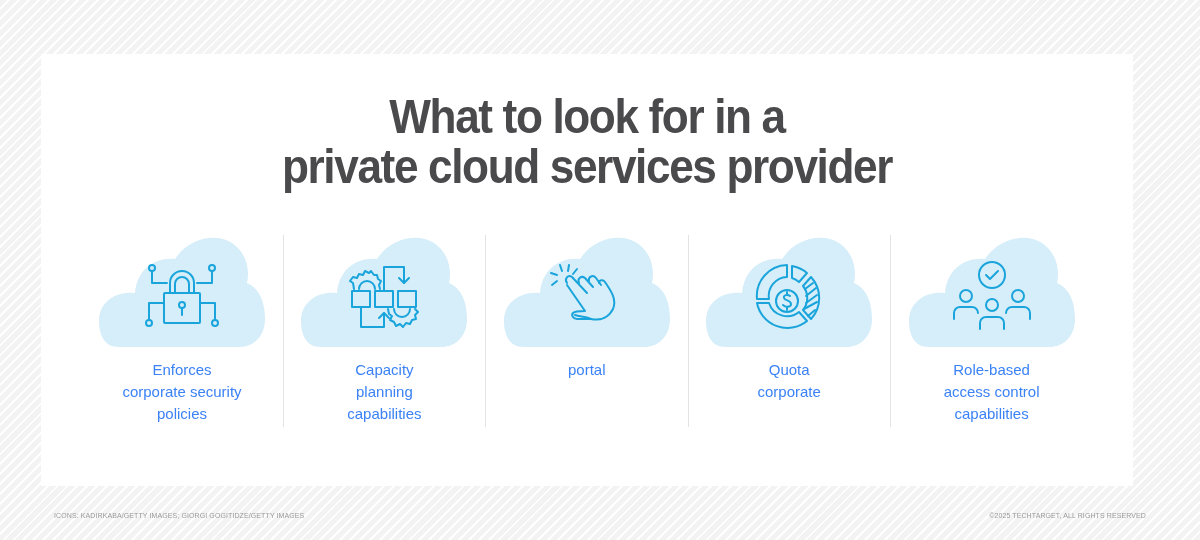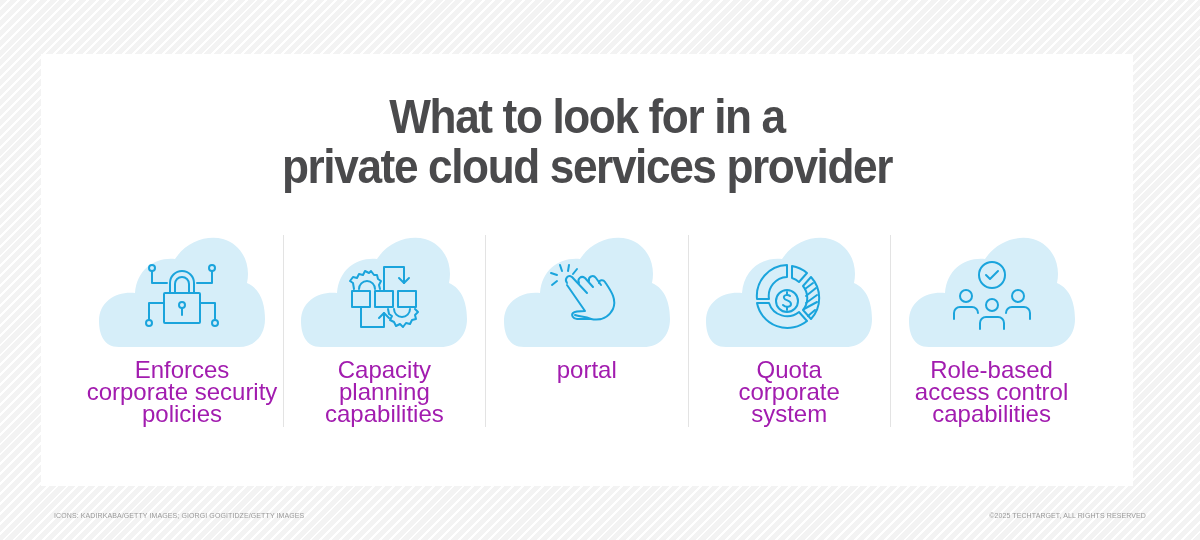--- a/index.html
+++ b/index.html
@@ -79,23 +79,23 @@
       top: 26px;
       width: 80px;
       height: 70px;
     }
     .label {
       position: absolute;
       left: 0;
       top: 124px;
       width: 202px;
       text-align: center;
-      color: #a21caf;
+      color: #3b82f6;
       font-family: "Liberation Sans", sans-serif;
-      font-size: 24px;
+      font-size: 15px;
       line-height: 22px;
     }
     .label span { display: block; }
     .footer-left, .footer-right {
       position: absolute;
       top: 512px;
       font-family: "Liberation Sans", sans-serif;
       font-size: 7px;
       color: #9a9a9a;
       letter-spacing: 0.1px;
@@ -204,21 +204,20 @@
         <path d="M55 48 L68 41"></path>
         <path d="M59 55 L66 49"></path>
         <circle cx="38" cy="40" r="11"></circle>
         <path d="M41 35 C39 33 34 34 35 37 C36 40 42 39 42 43 C42 46 37 47 34 44"></path>
         <path d="M38 31 V33"></path>
         <path d="M38 46 V49"></path>
       </svg>
       <div class="label">
         <span>Quota</span>
         <span>corporate</span>
-        <span>system</span>
       </div>
       <div class="divider"></div>
     </div>
 
     <div class="item">
       <svg class="cloud" viewBox="0 0 166 112">
         <path d="M20 112 C4 112 0 98 0 86 C0 66 18 56 36 58 C38 34 56 22 76 24 C88 6 108 0 124 4 C144 10 152 30 148 48 C162 54 166 70 166 84 C166 102 154 112 140 112 Z" fill="#d6eef9"></path>
       </svg>
       <svg class="icon" viewBox="0 0 80 70" fill="none" stroke="#1aa4dc" stroke-width="2" stroke-linecap="round" stroke-linejoin="round">
         <circle cx="40" cy="14" r="13"></circle>

